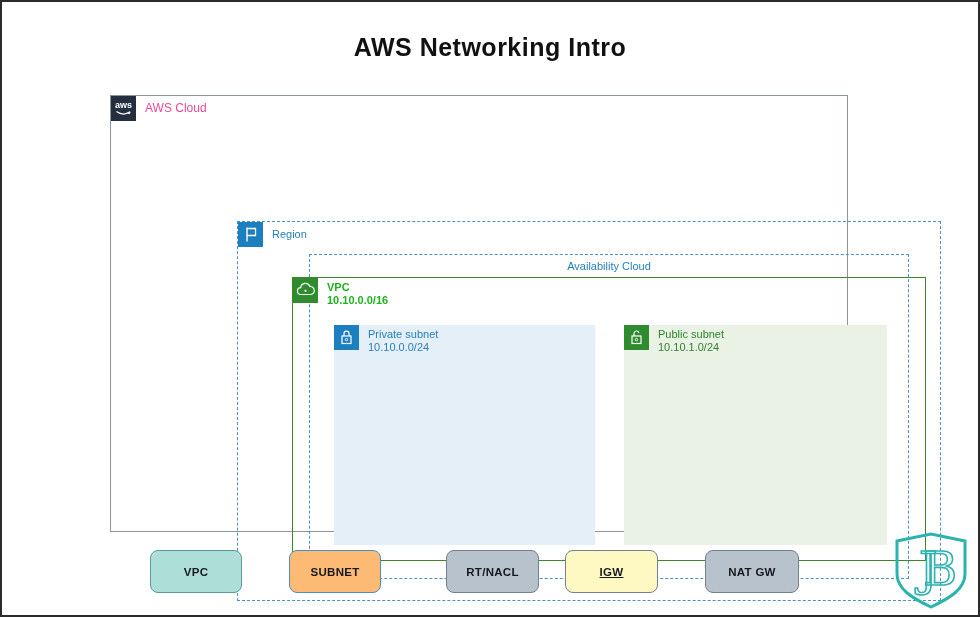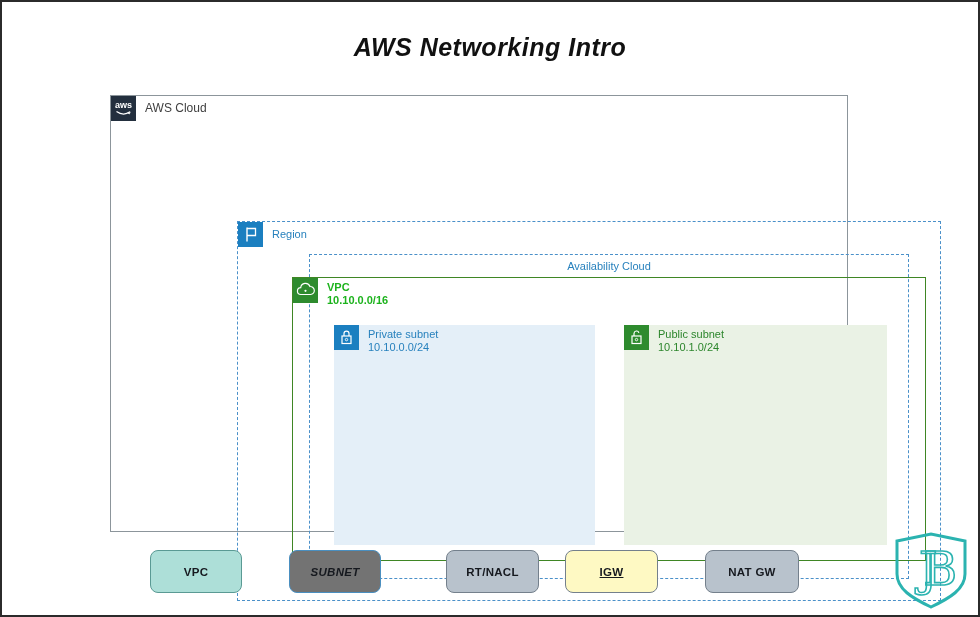--- a/index.html
+++ b/index.html
@@ -1,20 +1,20 @@
 <!DOCTYPE html>
 <html><head>
 <meta charset="utf-8">
 <style>
   * { margin:0; padding:0; box-sizing:border-box; }
   html,body { width:980px; height:617px; background:#fff; font-family:"Liberation Sans", sans-serif; }
   .page { position:relative; width:980px; height:617px; background:#ffffff; border:2px solid #2b2b2b; overflow:hidden; }
 
   .title { position:absolute; top:31px; left:0; width:100%; text-align:center;
-           font-size:25px; font-weight:bold; font-style:italic; color:#111; letter-spacing:.5px; }
+           font-size:25px; font-weight:bold; color:#111; letter-spacing:.5px; }
 
   
   .aws-cloud { position:absolute; left:108px; top:93px; width:738px; height:437px;
                border:1px solid #8c959b; background:#fff; }
   .region    { position:absolute; left:126px; top:125px; width:704px; height:380px;
                border:1px dashed #4a90c9; }
   .az        { position:absolute; left:198px; top:158px; width:600px; height:325px;
                border:1px dashed #4a90c9; }
   .az-label  { position:absolute; top:5px; left:0; width:100%; text-align:center;
                font-size:11px; color:#2781bd; }
@@ -28,21 +28,21 @@
   .hdr { position:absolute; left:0; top:0; display:flex; align-items:flex-start; }
   .icon-sq { width:25px; height:25px; flex:0 0 25px; display:flex; align-items:flex-start; justify-content:center; }
   .hdr-text { margin-left:9px; padding-top:3px; font-size:11px; line-height:13px; white-space:nowrap; }
   .hdr-text .name { font-weight:normal; }
   .hdr-text.bold .name { font-weight:bold; }
 
   .navy  { background:#232f3e; }
   .blue  { background:#1b7fc0; }
   .green { background:#2e8b2e; }
 
-  .txt-dark  { color:#404040; font-size:12px; padding-top:6px; }
+  .txt-dark  { color:#ec4899; font-size:12px; padding-top:6px; }
   .txt-blue  { color:#2781bd; }
   .txt-green-bright { color:#1db31d; }
   .txt-green { color:#2d862d; }
 
   
   .legend-btn { position:absolute; top:548px; height:43px; border:1px solid #74808c; border-radius:8px;
                 display:flex; align-items:center; justify-content:center;
                 font-size:11.5px; font-weight:bold; color:#16191f; letter-spacing:.3px; cursor:pointer; }
   .btn-vpc    { left:148px; width:92px; }
   .btn-subnet { left:287px; width:92px; }
@@ -129,21 +129,21 @@
           <div class="hdr-text txt-green">
             <div class="name">Public subnet</div>
             <div class="cidr">10.10.1.0/24</div>
           </div>
         </div>
       </div>
     </div>
   </div>
 
   <div class="legend-btn btn-vpc" style="background-color: rgb(173, 223, 216); border-color: rgb(90, 154, 148);">VPC</div>
-  <div class="legend-btn btn-subnet" style="background-color: #737373; border-color: rgb(74, 143, 192); font-style: italic;">SUBNET</div>
+  <div class="legend-btn btn-subnet" style="background-color: #fdba74; border-color: rgb(74, 143, 192);">SUBNET</div>
   <div class="legend-btn btn-rtnacl" style="background-color: rgb(184, 194, 204); border-color: rgb(116, 128, 140); margin-left: 20px;">RT/NACL</div>
   <div class="legend-btn btn-igw" style="background-color: #fef9c3; border-color: rgb(116, 128, 140); text-decoration: underline;">IGW</div>
   <div class="legend-btn btn-natgw" style="background-color: rgb(184, 194, 204); border-color: rgb(116, 128, 140);">NAT GW</div>
 
   <div class="logo">
     <svg width="76" height="82" viewBox="0 0 76 82">
       <path d="M4 12 L38 5 L72 12 L72 45 C72 60 57 69 38 78 C19 69 4 60 4 45 Z" stroke="#2bb3b0" stroke-width="3" fill="none"></path>
       <text x="38" y="56" text-anchor="middle" font-size="46" letter-spacing="-14" font-family="DejaVu Serif, serif" fill="none" stroke="#2bb3b0" stroke-width="1.6">JB</text>
     </svg>
   </div>

